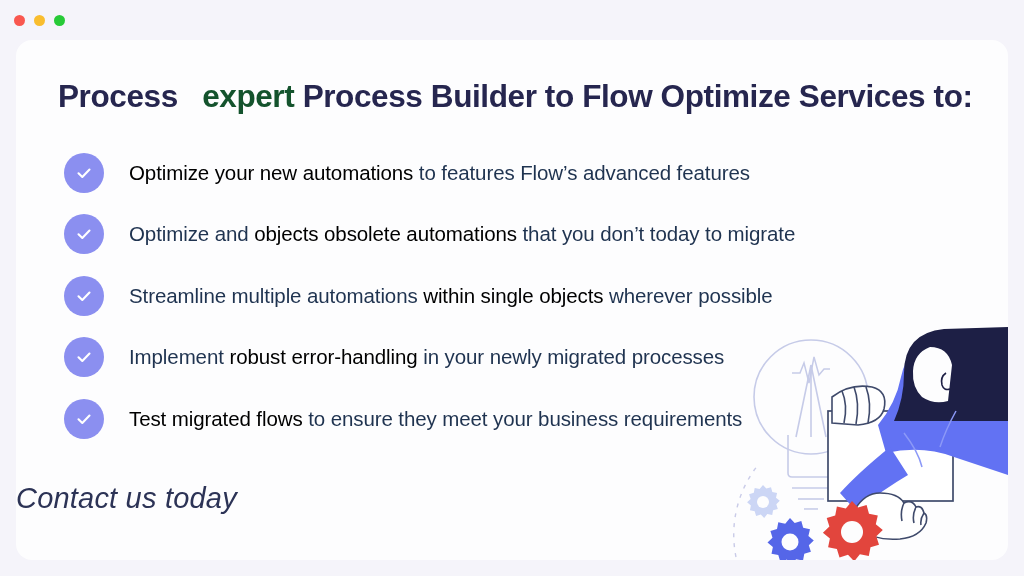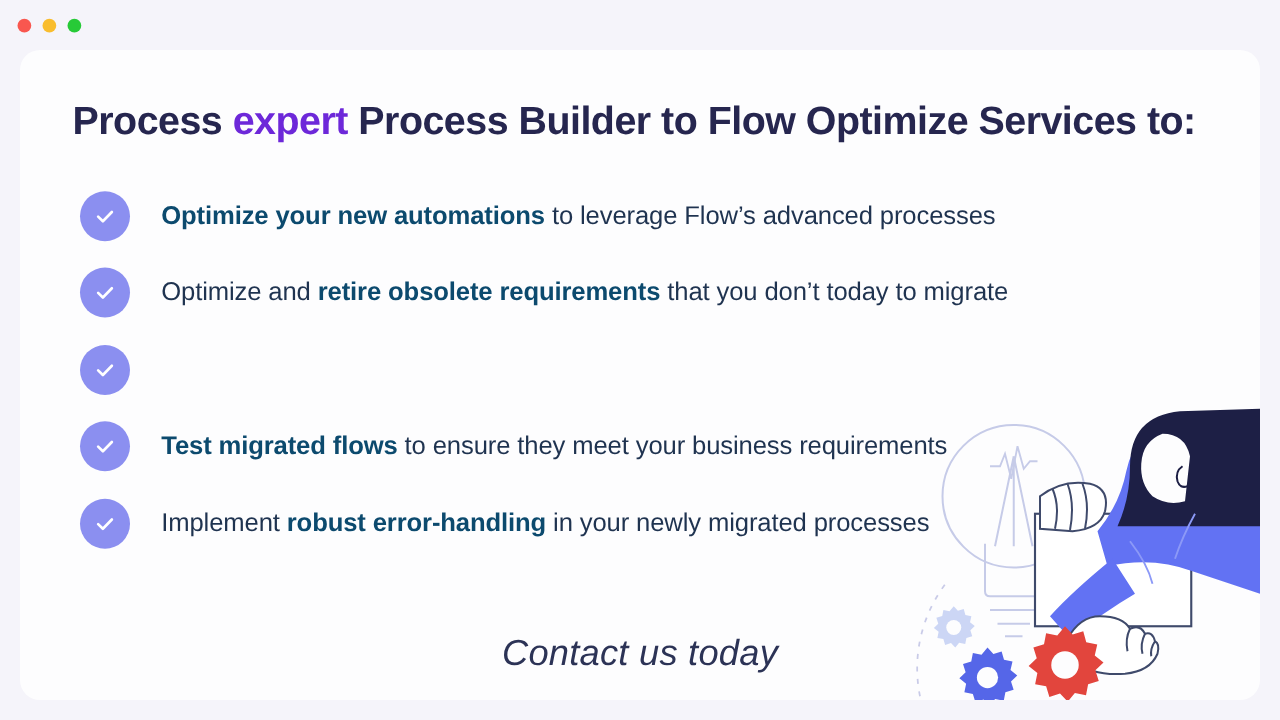--- a/index.html
+++ b/index.html
@@ -53,21 +53,21 @@
   .heading {
     position: absolute;
     left: 42px;
     top: 38px;
     font-size: 31.5px;
     font-weight: bold;
     color: #26264f;
     letter-spacing: -0.4px;
     white-space: nowrap;
   }
-  .heading .accent { color: #6d28d9; }
+  .heading .accent { color: #14532d; margin-left: 16px; }
 
   .bullets {
     position: absolute;
     left: 48px;
     top: 102px;
     width: 900px;
   }
   .bullet {
     display: flex;
     align-items: center;
@@ -84,33 +84,31 @@
     justify-content: center;
     margin-right: 25px;
   }
   .check-circle svg { display: block; }
   .bullet-text {
     font-size: 20.5px;
     color: #1f3350;
     letter-spacing: -0.1px;
     white-space: nowrap;
   }
-  .bullet-text b { font-weight: bold; color: #0c4a6e; }
+  .bullet-text b { font-weight: normal; color: #000000; }
 
   .cta {
     position: absolute;
     left: 0;
     top: 442px;
     width: 992px;
-    text-align: center;
     font-size: 29px;
     font-style: italic;
     color: #2c3356;
     letter-spacing: 0.2px;
-    margin-top: 25px;
   }
 
   .illustration {
     position: absolute;
     right: 0;
     bottom: 0;
     width: 300px;
     height: 235px;
     pointer-events: none;
   }
@@ -131,56 +129,57 @@
     <div class="heading"><span>Process </span><span class="accent">expert</span><span> Process Builder to Flow Optimize Services to:</span></div>
 
     <div class="bullets">
 
       <div class="bullet">
         <span class="check-circle">
           <svg width="20" height="20" viewBox="0 0 20 20">
               <path d="M4.5 10.3 L8.3 14 L15.5 6.6" fill="none" stroke="#ffffff" stroke-width="2.1" stroke-linecap="round" stroke-linejoin="round"></path>
             </svg>
         </span>
-        <span class="bullet-text"><b>Optimize your new automations</b><span> to leverage Flow’s advanced processes</span></span>
-      </div>
-
-      <div class="bullet">
-        <span class="check-circle">
-          <svg width="20" height="20" viewBox="0 0 20 20">
-              <path d="M4.5 10.3 L8.3 14 L15.5 6.6" fill="none" stroke="#ffffff" stroke-width="2.1" stroke-linecap="round" stroke-linejoin="round"></path>
-            </svg>
-        </span>
-        <span class="bullet-text"><span>Optimize and </span><b>retire obsolete requirements</b><span> that you don’t today to migrate</span></span>
-      </div>
-
-      <div class="bullet">
-        <span class="check-circle">
-          <svg width="20" height="20" viewBox="0 0 20 20">
-              <path d="M4.5 10.3 L8.3 14 L15.5 6.6" fill="none" stroke="#ffffff" stroke-width="2.1" stroke-linecap="round" stroke-linejoin="round"></path>
-            </svg>
-        </span>
+        <span class="bullet-text"><b>Optimize your new automations</b><span> to features Flow’s advanced features</span></span>
+      </div>
+
+      <div class="bullet">
+        <span class="check-circle">
+          <svg width="20" height="20" viewBox="0 0 20 20">
+              <path d="M4.5 10.3 L8.3 14 L15.5 6.6" fill="none" stroke="#ffffff" stroke-width="2.1" stroke-linecap="round" stroke-linejoin="round"></path>
+            </svg>
+        </span>
+        <span class="bullet-text"><span>Optimize and </span><b>objects obsolete automations</b><span> that you don’t today to migrate</span></span>
+      </div>
+
+      <div class="bullet">
+        <span class="check-circle">
+          <svg width="20" height="20" viewBox="0 0 20 20">
+              <path d="M4.5 10.3 L8.3 14 L15.5 6.6" fill="none" stroke="#ffffff" stroke-width="2.1" stroke-linecap="round" stroke-linejoin="round"></path>
+            </svg>
+        </span>
+        <span class="bullet-text"><span>Streamline multiple automations </span><b>within single objects</b><span> wherever possible</span></span>
+      </div>
+
+      <div class="bullet">
+        <span class="check-circle">
+          <svg width="20" height="20" viewBox="0 0 20 20">
+              <path d="M4.5 10.3 L8.3 14 L15.5 6.6" fill="none" stroke="#ffffff" stroke-width="2.1" stroke-linecap="round" stroke-linejoin="round"></path>
+            </svg>
+        </span>
+        <span class="bullet-text"><span>Implement </span><b>robust error-handling</b><span> in your newly migrated processes</span></span>
       </div>
 
       <div class="bullet">
         <span class="check-circle">
           <svg width="20" height="20" viewBox="0 0 20 20">
               <path d="M4.5 10.3 L8.3 14 L15.5 6.6" fill="none" stroke="#ffffff" stroke-width="2.1" stroke-linecap="round" stroke-linejoin="round"></path>
             </svg>
         </span>
         <span class="bullet-text"><b>Test migrated flows</b><span> to ensure they meet your business requirements</span></span>
-      </div>
-
-      <div class="bullet">
-        <span class="check-circle">
-          <svg width="20" height="20" viewBox="0 0 20 20">
-              <path d="M4.5 10.3 L8.3 14 L15.5 6.6" fill="none" stroke="#ffffff" stroke-width="2.1" stroke-linecap="round" stroke-linejoin="round"></path>
-            </svg>
-        </span>
-        <span class="bullet-text"><span>Implement </span><b>robust error-handling</b><span> in your newly migrated processes</span></span>
       </div>
 
     </div>
 
     <div class="cta">Contact us today</div>
 
     <svg class="illustration" viewBox="0 0 300 235">
 
       <path d="M28 232 A112 112 0 0 1 50 140" fill="none" stroke="#c9cbe8" stroke-width="1.4" stroke-dasharray="4 6"></path>
 

